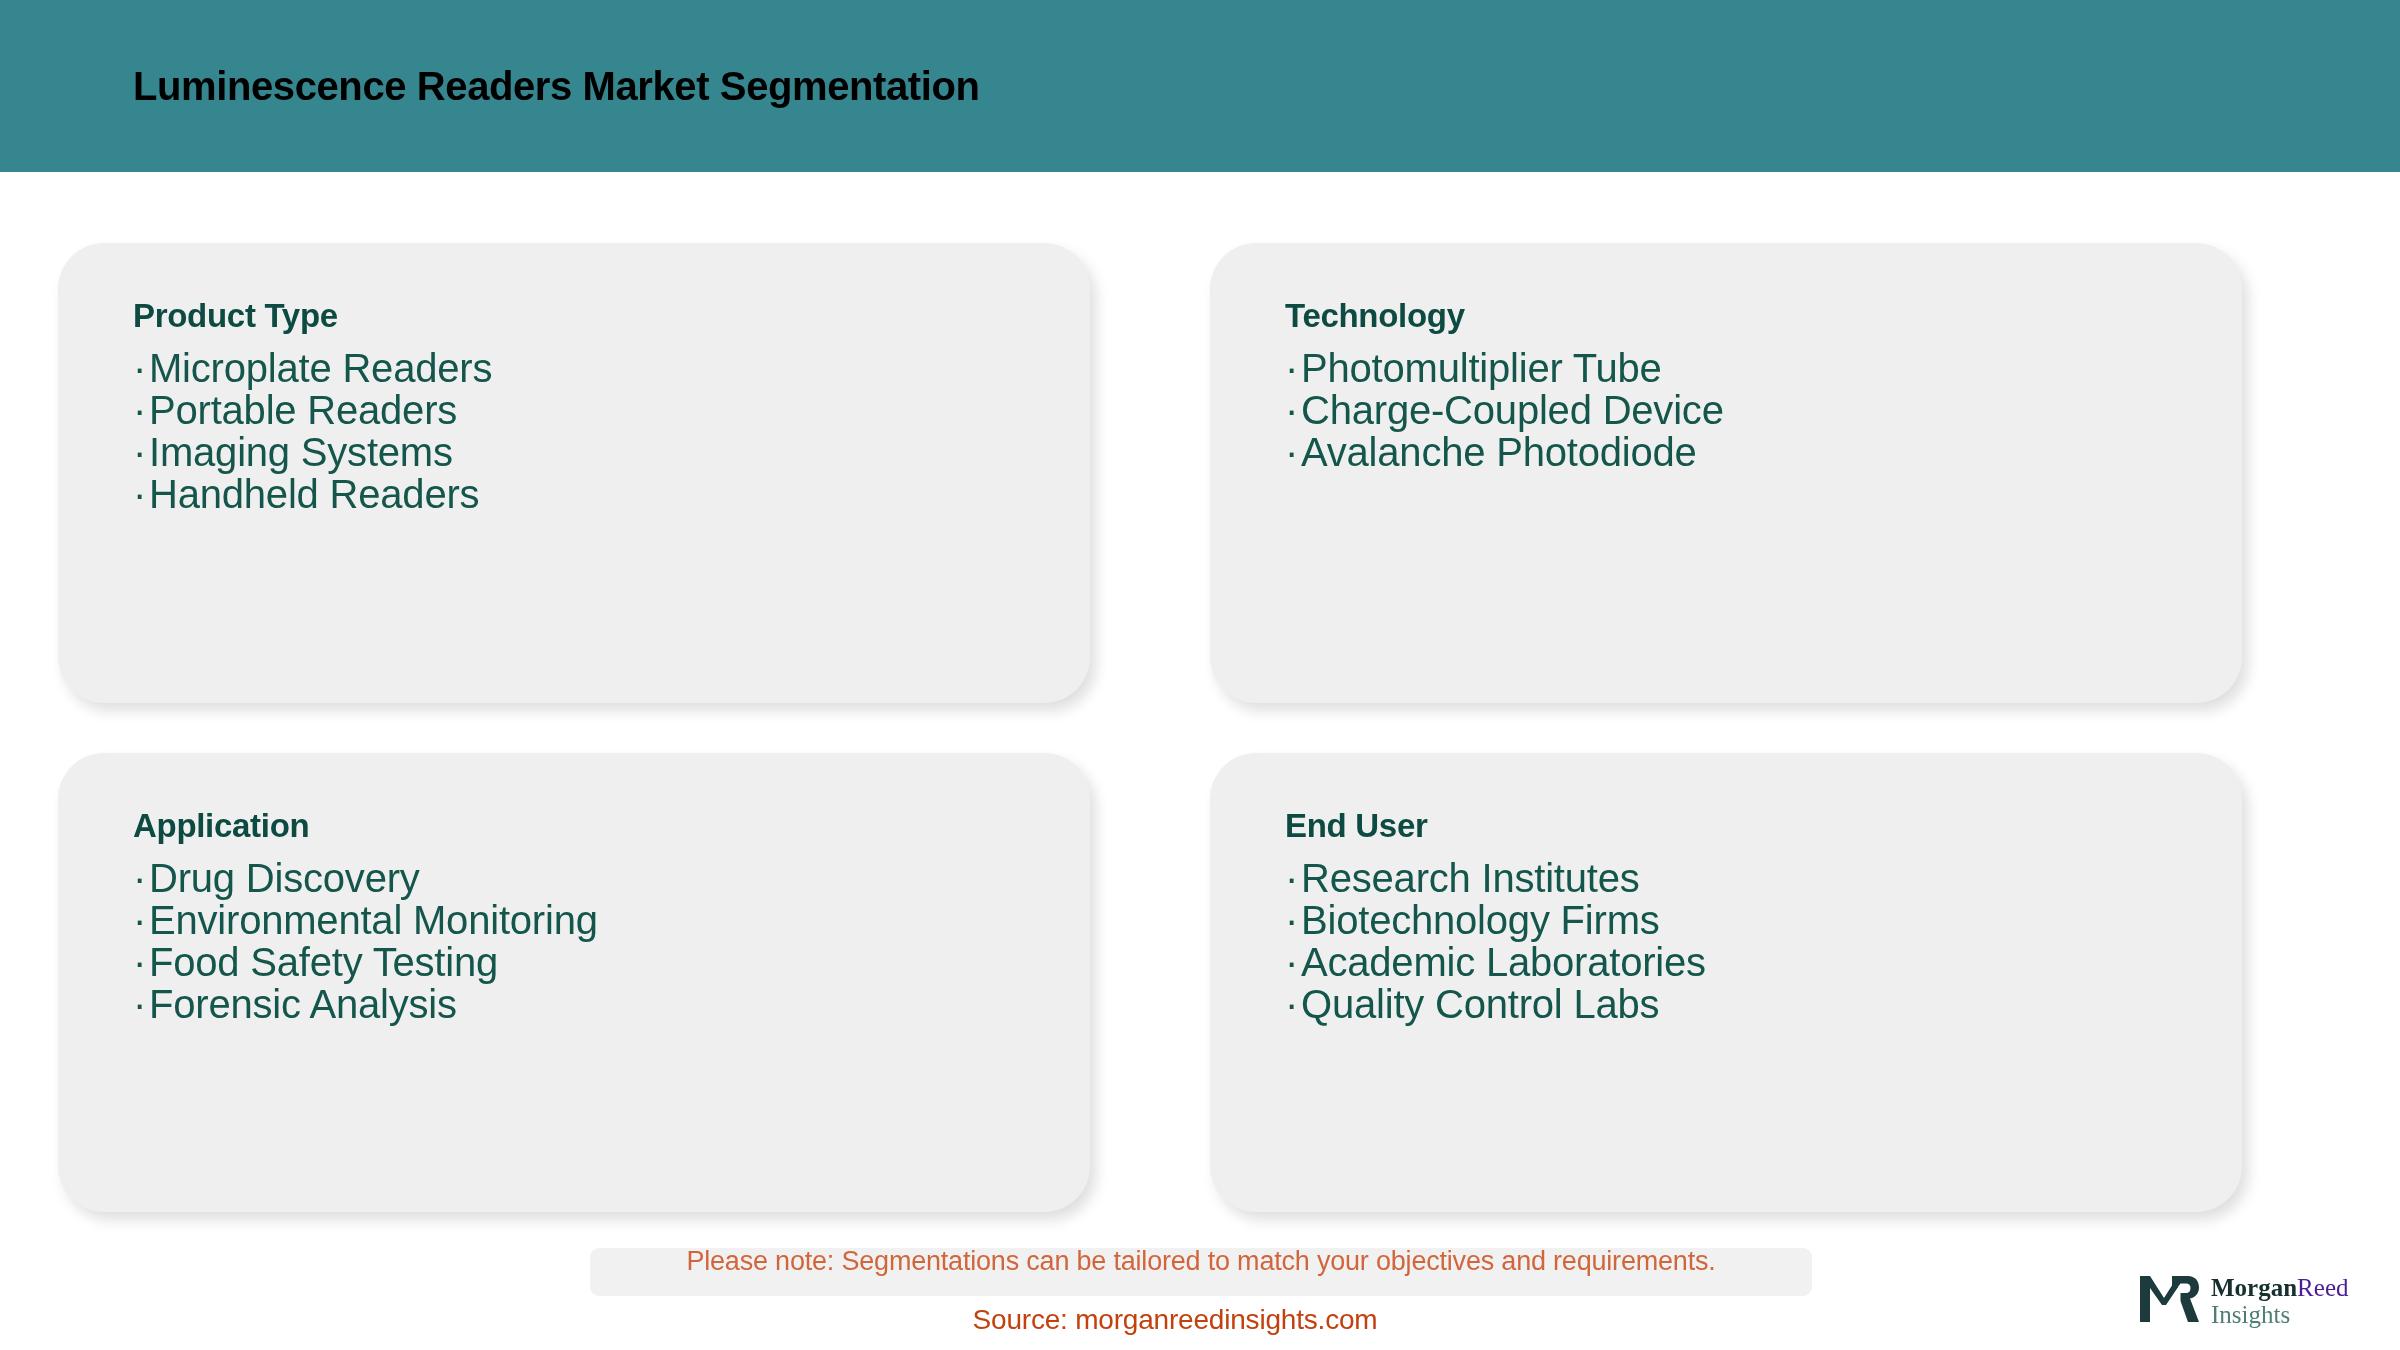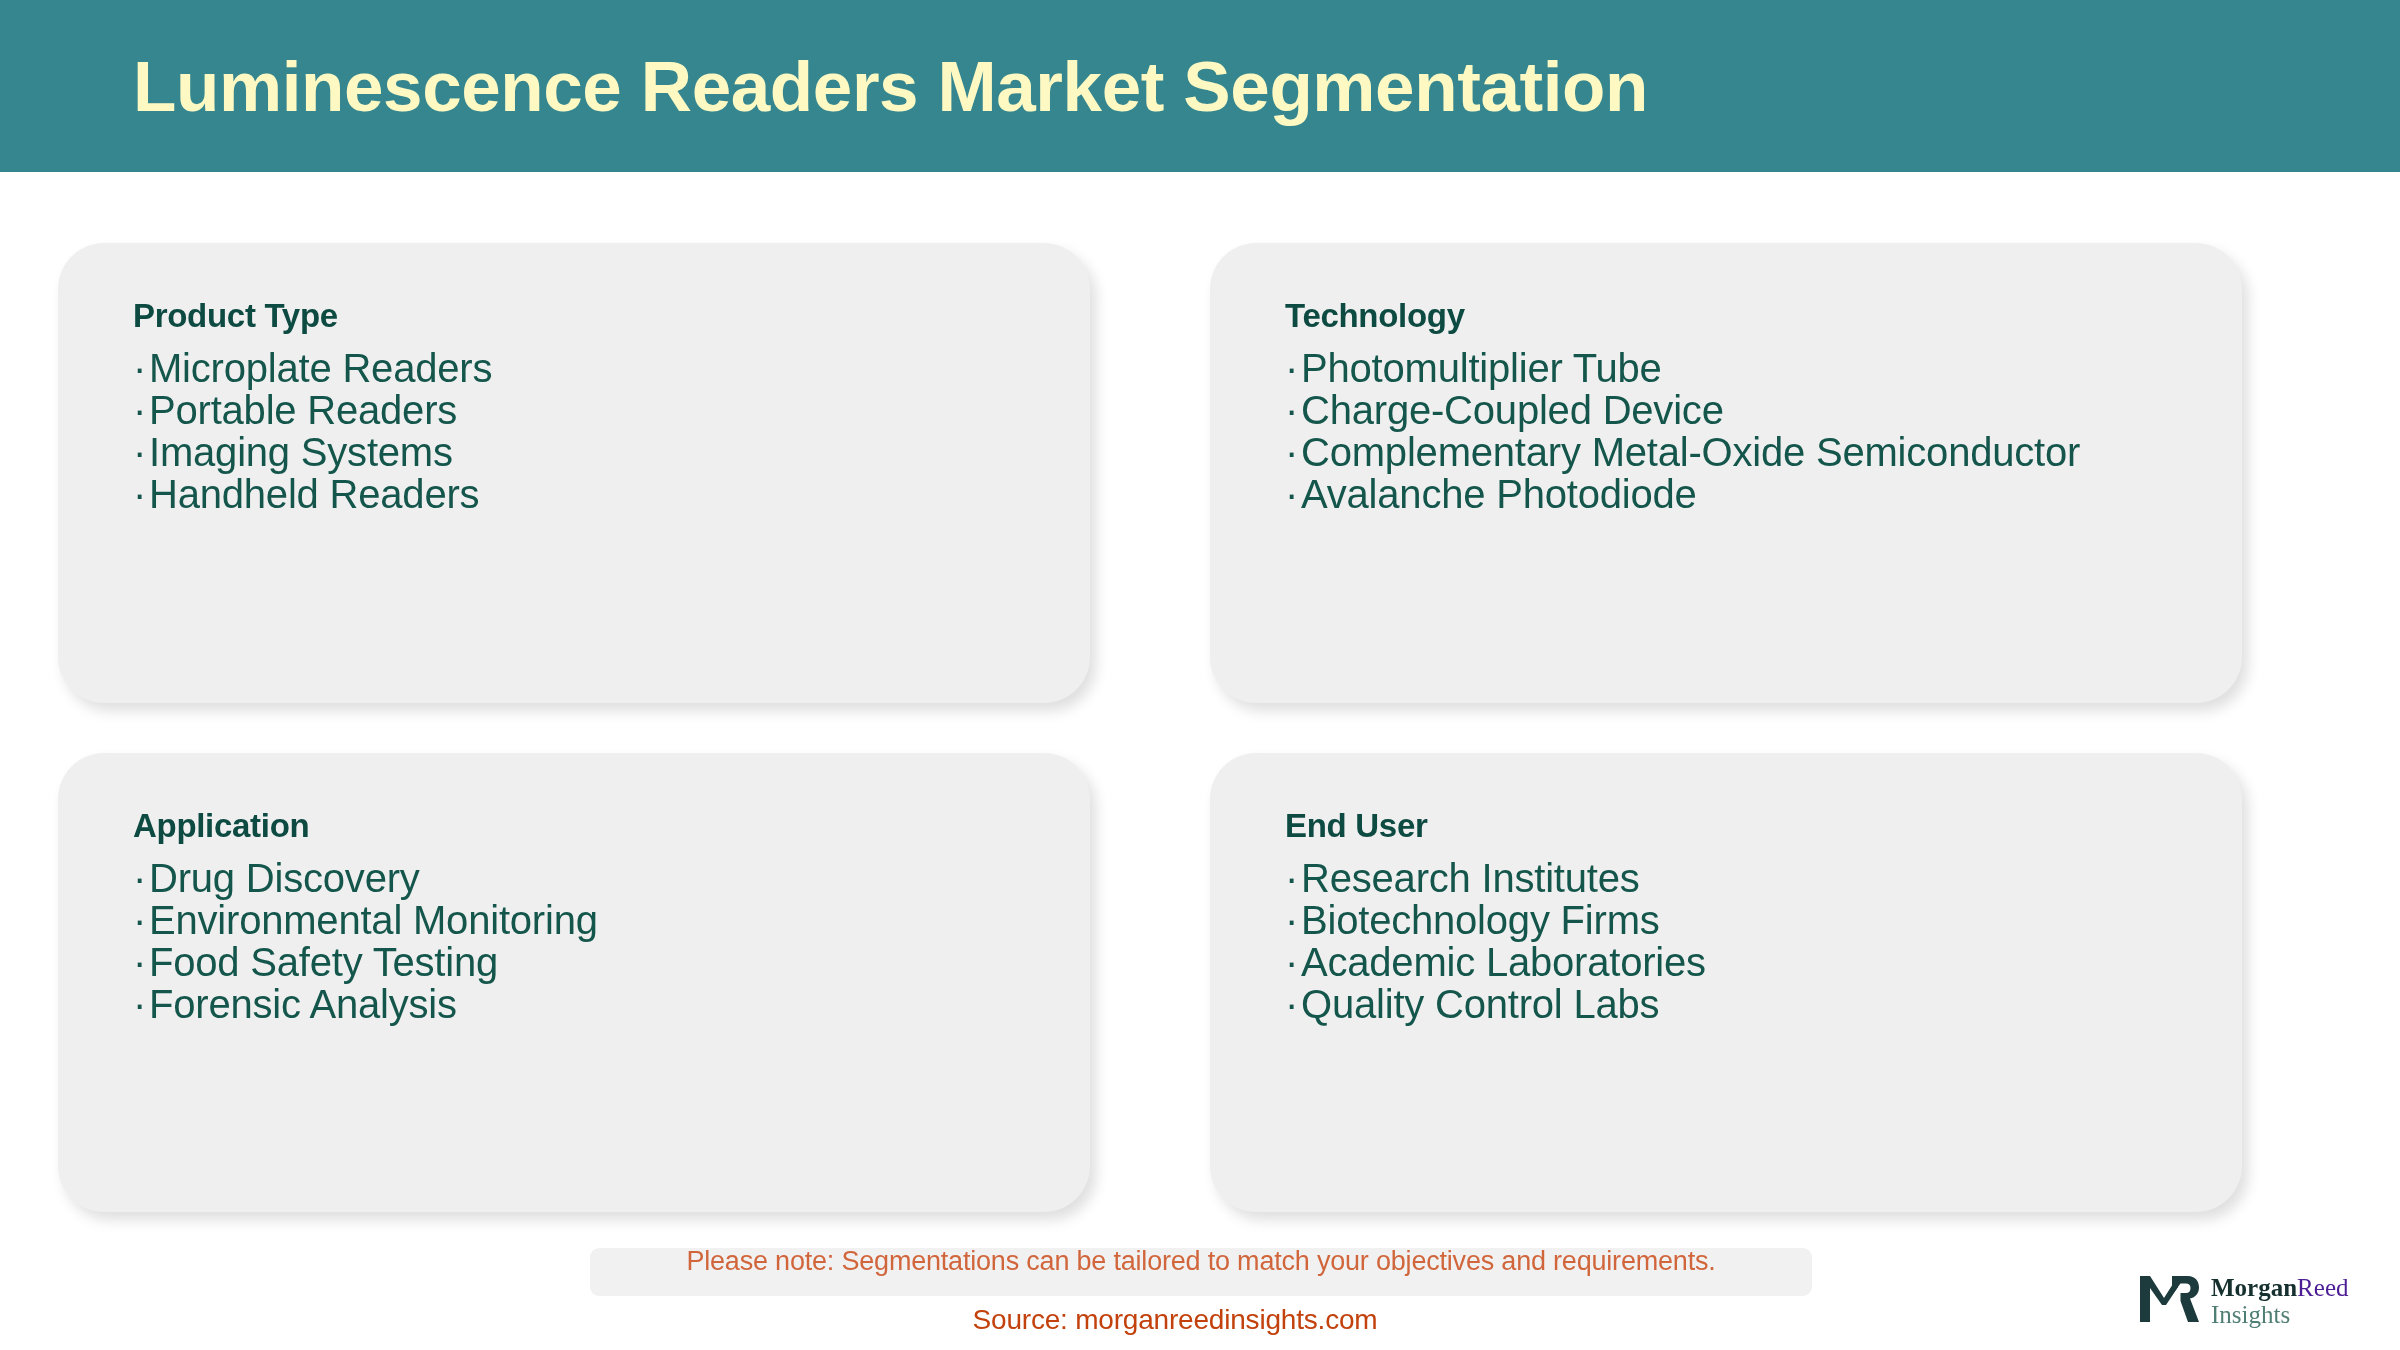--- a/index.html
+++ b/index.html
@@ -26,22 +26,22 @@
     top: 0;
     width: 2400px;
     height: 172px;
     background: #36868f;
     display: flex;
     align-items: center;
   }
 
   .header-title {
     margin-left: 133px;
-    color: #fef9c3;
-    font-size: 71px;
+    color: #000000;
+    font-size: 40px;
     font-weight: bold;
     letter-spacing: -0.4px;
     line-height: 1;
     white-space: nowrap;
   }
 
   
   .card {
     position: absolute;
     background: #efefef;
@@ -181,21 +181,20 @@
       </ul>
     </div>
   </div>
 
   <div class="card card-tr">
     <div class="card-inner">
       <div class="card-title">Technology</div>
       <ul class="card-list">
         <li><span class="bullet-dot">·</span><span>Photomultiplier Tube</span></li>
         <li><span class="bullet-dot">·</span><span>Charge-Coupled Device</span></li>
-        <li><span class="bullet-dot">·</span><span>Complementary Metal-Oxide Semiconductor</span></li>
         <li><span class="bullet-dot">·</span><span>Avalanche Photodiode</span></li>
       </ul>
     </div>
   </div>
 
   <div class="card card-br">
     <div class="card-inner">
       <div class="card-title">End User</div>
       <ul class="card-list">
         <li><span class="bullet-dot">·</span><span>Research Institutes</span></li>

